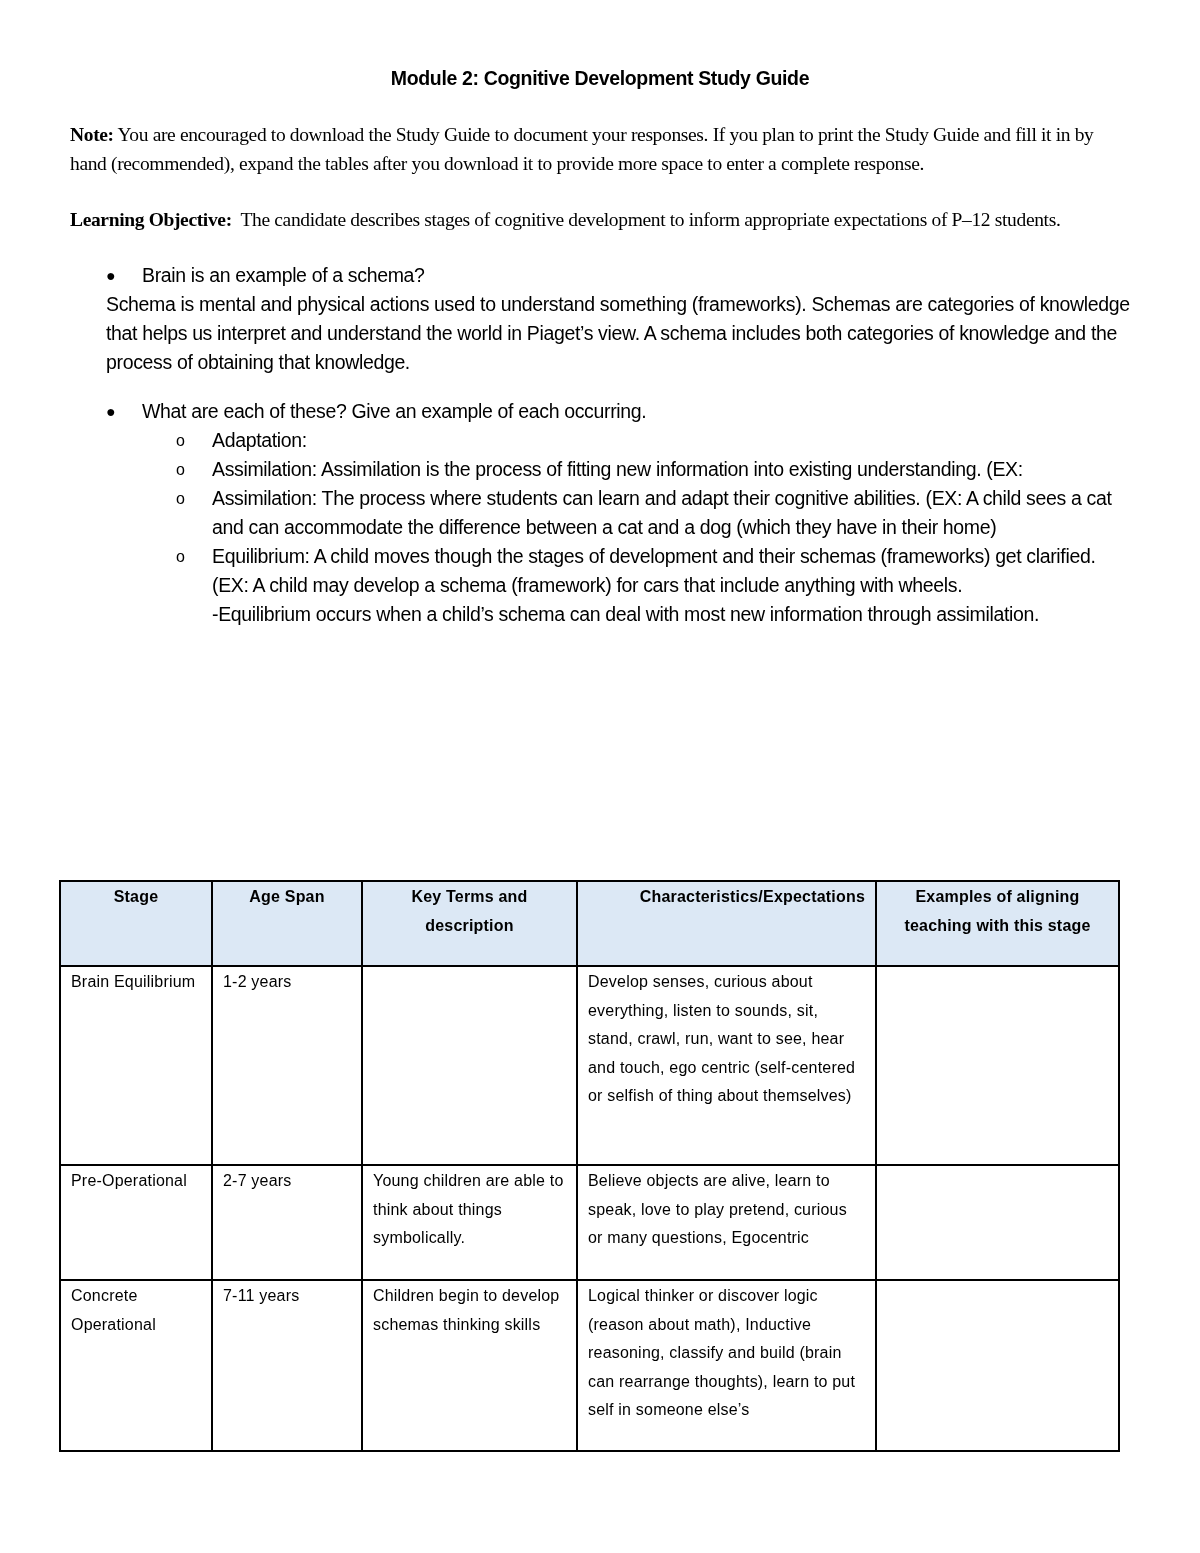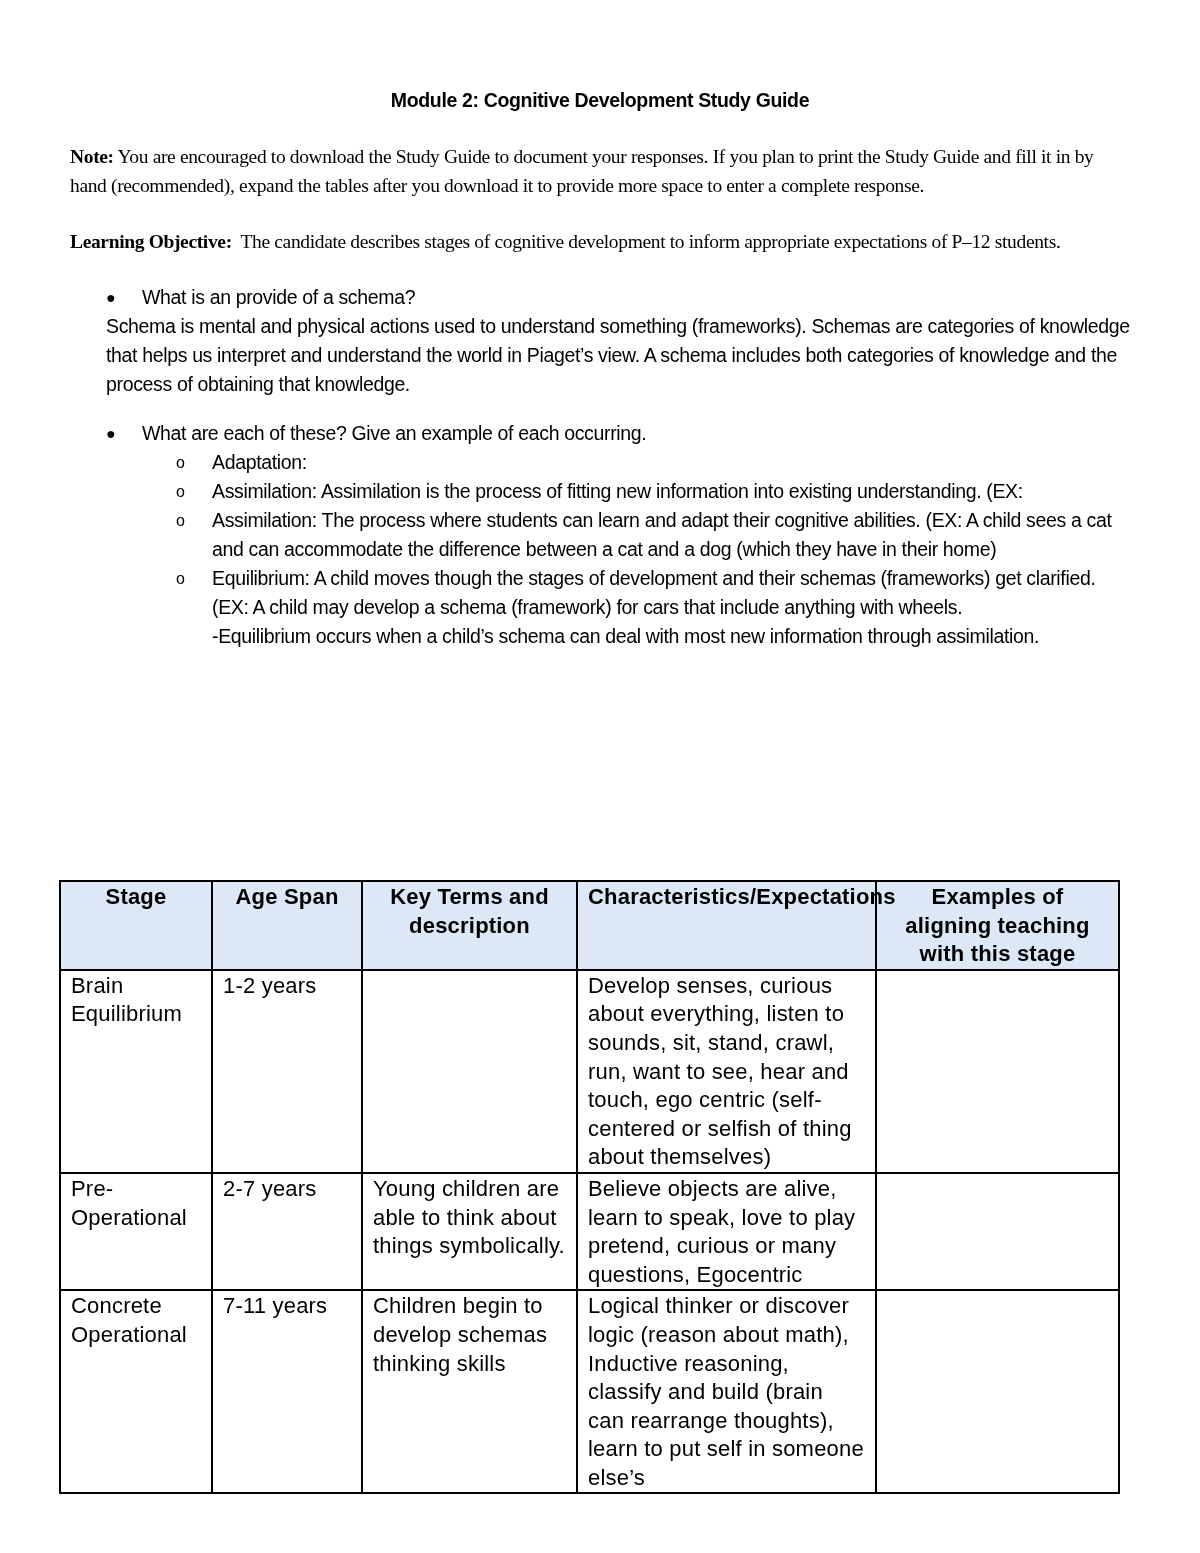--- a/index.html
+++ b/index.html
@@ -7,21 +7,21 @@
       width: 1200px;
       height: 1553px;
       position: relative;
       font-family: "Liberation Sans", sans-serif;
       color: #000000;
       overflow: hidden;
     }
     .page {
       position: absolute;
       left: 70px;
-      top: 86px;
+      top: 64px;
       width: 1060px;
       font-size: 19.5px;
       line-height: 29px;
       letter-spacing: -0.35px;
     }
     .title {
       text-align: center;
       font-weight: bold;
       margin: 0 0 27px 0;
       padding-top: 0;
@@ -63,21 +63,21 @@
       left: 106px;
       top: 0;
       font-size: 16px;
     }
     table.stages {
       position: absolute;
       left: 59px;
       top: 880px;
       width: 1059px;
       border-collapse: collapse;
-      font-size: 22px;
+      font-size: 16px;
       line-height: 28.6px;
       letter-spacing: 0.2px;
       table-layout: fixed;
     }
     table.stages th, table.stages td {
       border: 2px solid #000000;
       vertical-align: top;
       padding: 1px 10px 0 10px;
       text-align: left;
     }
@@ -100,21 +100,21 @@
   <p class="title">Module 2: Cognitive Development Study Guide</p>
 
   <p class="para"><span class="b">Note:</span><span> You are encouraged to download the Study Guide to document your responses. If you plan to print the Study Guide and fill it in by hand (recommended), expand the tables after you download it to provide more space to enter a complete response.</span></p>
 
   <p class="para"><span class="b">Learning Objective:</span><span style="white-space: pre-wrap;">  The candidate describes stages of cognitive development to inform appropriate expectations of P–12 students.</span></p>
 
 
   <ul class="l1">
     <li>
       <span class="bullet">●</span>
-      <span>What is an provide of a schema?</span>
+      <span>Brain is an example of a schema?</span>
     </li>
   </ul>
   <p class="indented-answer">Schema is mental and physical actions used to understand something (frameworks).  Schemas are categories of knowledge that helps us interpret and understand the world in Piaget’s view. A schema includes both categories of knowledge and the process of obtaining that knowledge.</p>
 
   <ul class="l1">
     <li>
       <span class="bullet">●</span>
       <span>What are each of these? Give an example of each occurring.</span>
     </li>
   </ul>
@@ -145,21 +145,21 @@
     <col style="width:150px">
     <col style="width:215px">
     <col style="width:299px">
     <col style="width:243px">
   </colgroup>
   <thead>
     <tr>
       <th>Stage</th>
       <th>Age Span</th>
       <th>Key Terms and description</th>
-      <th style="text-align:center;">Characteristics/Expectations</th>
+      <th style="text-align:right;">Characteristics/Expectations</th>
       <th>Examples of aligning teaching with this stage</th>
     </tr>
   </thead>
   <tbody>
     <tr class="r1">
       <td>Brain Equilibrium</td>
       <td>1-2 years</td>
       <td></td>
       <td>Develop senses, curious about everything, listen to sounds, sit, stand, crawl, run, want to see, hear and touch, ego centric (self-centered or selfish of thing about themselves)</td>
       <td></td>

